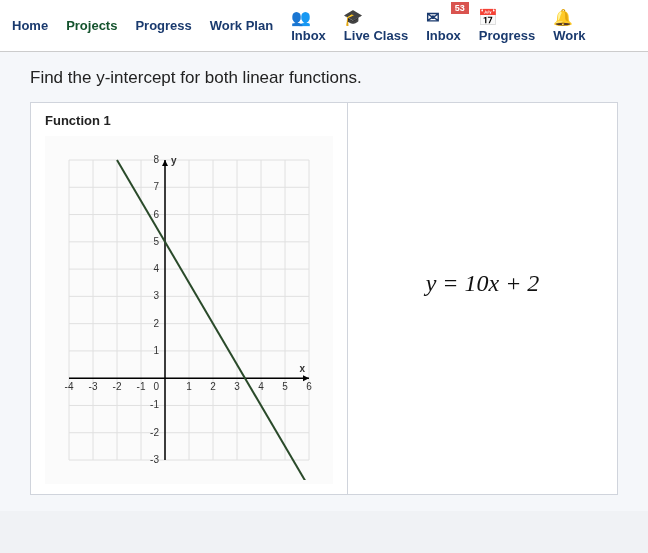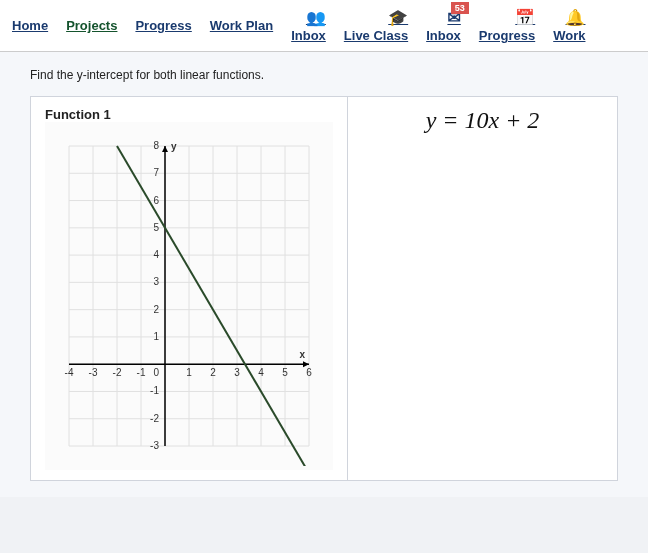--- a/index.html
+++ b/index.html
@@ -17,79 +17,80 @@
       padding: 8px 12px;
       background: #fff;
       border-bottom: 1px solid #ccc;
       font-size: 14px;
       color: #1a3a6e;
       font-weight: bold;
     }
     .nav-item {
       display: flex;
       flex-direction: column;
-      align-items: flex-end;
+      align-items: flex-start;
       gap: 2px;
       cursor: pointer;
       position: relative;
-      text-decoration: underline;
     }
     .nav-item.active { color: #14532d; }
     .nav-icon { font-size: 16px; height: 18px; display: flex; align-items: center; }
     .nav-label { font-size: 13px; }
     .badge {
       position: absolute;
       top: -6px; right: -8px;
       background: #d9534f;
       color: #fff;
       font-size: 9px;
       border-radius: 0;
       padding: 1px 4px;
       min-width: 14px;
       text-align: center;
     }
     .content {
       padding: 16px 30px;
       background: #f5f7fa;
     }
     .prompt {
-      font-size: 12px;
+      font-size: 17px;
       color: #222;
       margin-bottom: 14px;
     }
     .panels {
       display: flex;
       gap: 0;
       border: 1px solid #d0d4dc;
       background: #fff;
     }
     .panel {
       flex: 1;
       padding: 10px 14px;
     }
     .panel + .panel { border-left: 1px solid #d0d4dc; }
     .panel-title {
       font-size: 13px;
       font-weight: bold;
       color: #222;
+      margin-bottom: 8px;
     }
     .chart-wrap {
       background: #fbfbfb;
       padding: 4px;
       display: flex;
       justify-content: center;
     }
     svg.chart text {
       font-family: Arial, sans-serif;
       font-size: 10px;
       fill: #333;
     }
     .equation-wrap {
       height: 340px;
       display: flex;
+      align-items: center;
       justify-content: center;
     }
     .equation {
       font-family: 'Times New Roman', serif;
       font-style: italic;
       font-size: 24px;
       color: #111;
     }
   </style>
 </head>

